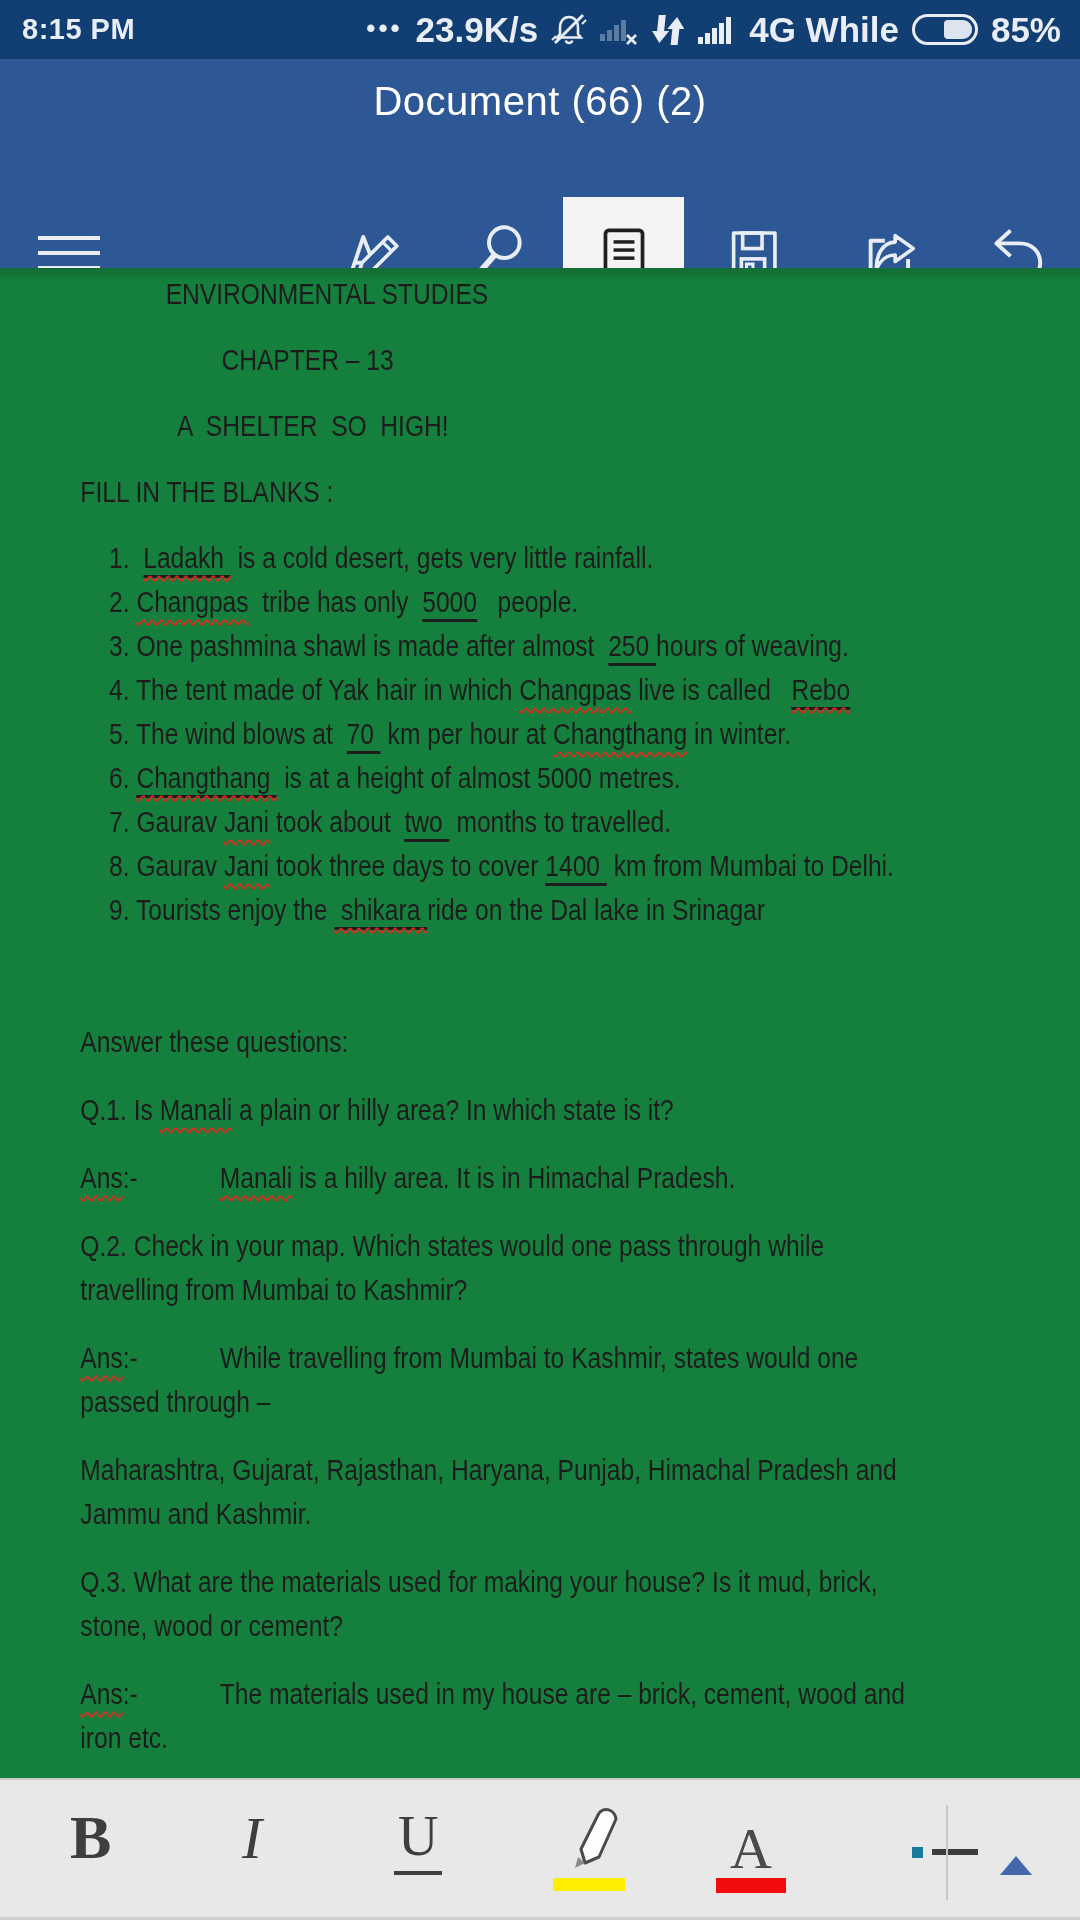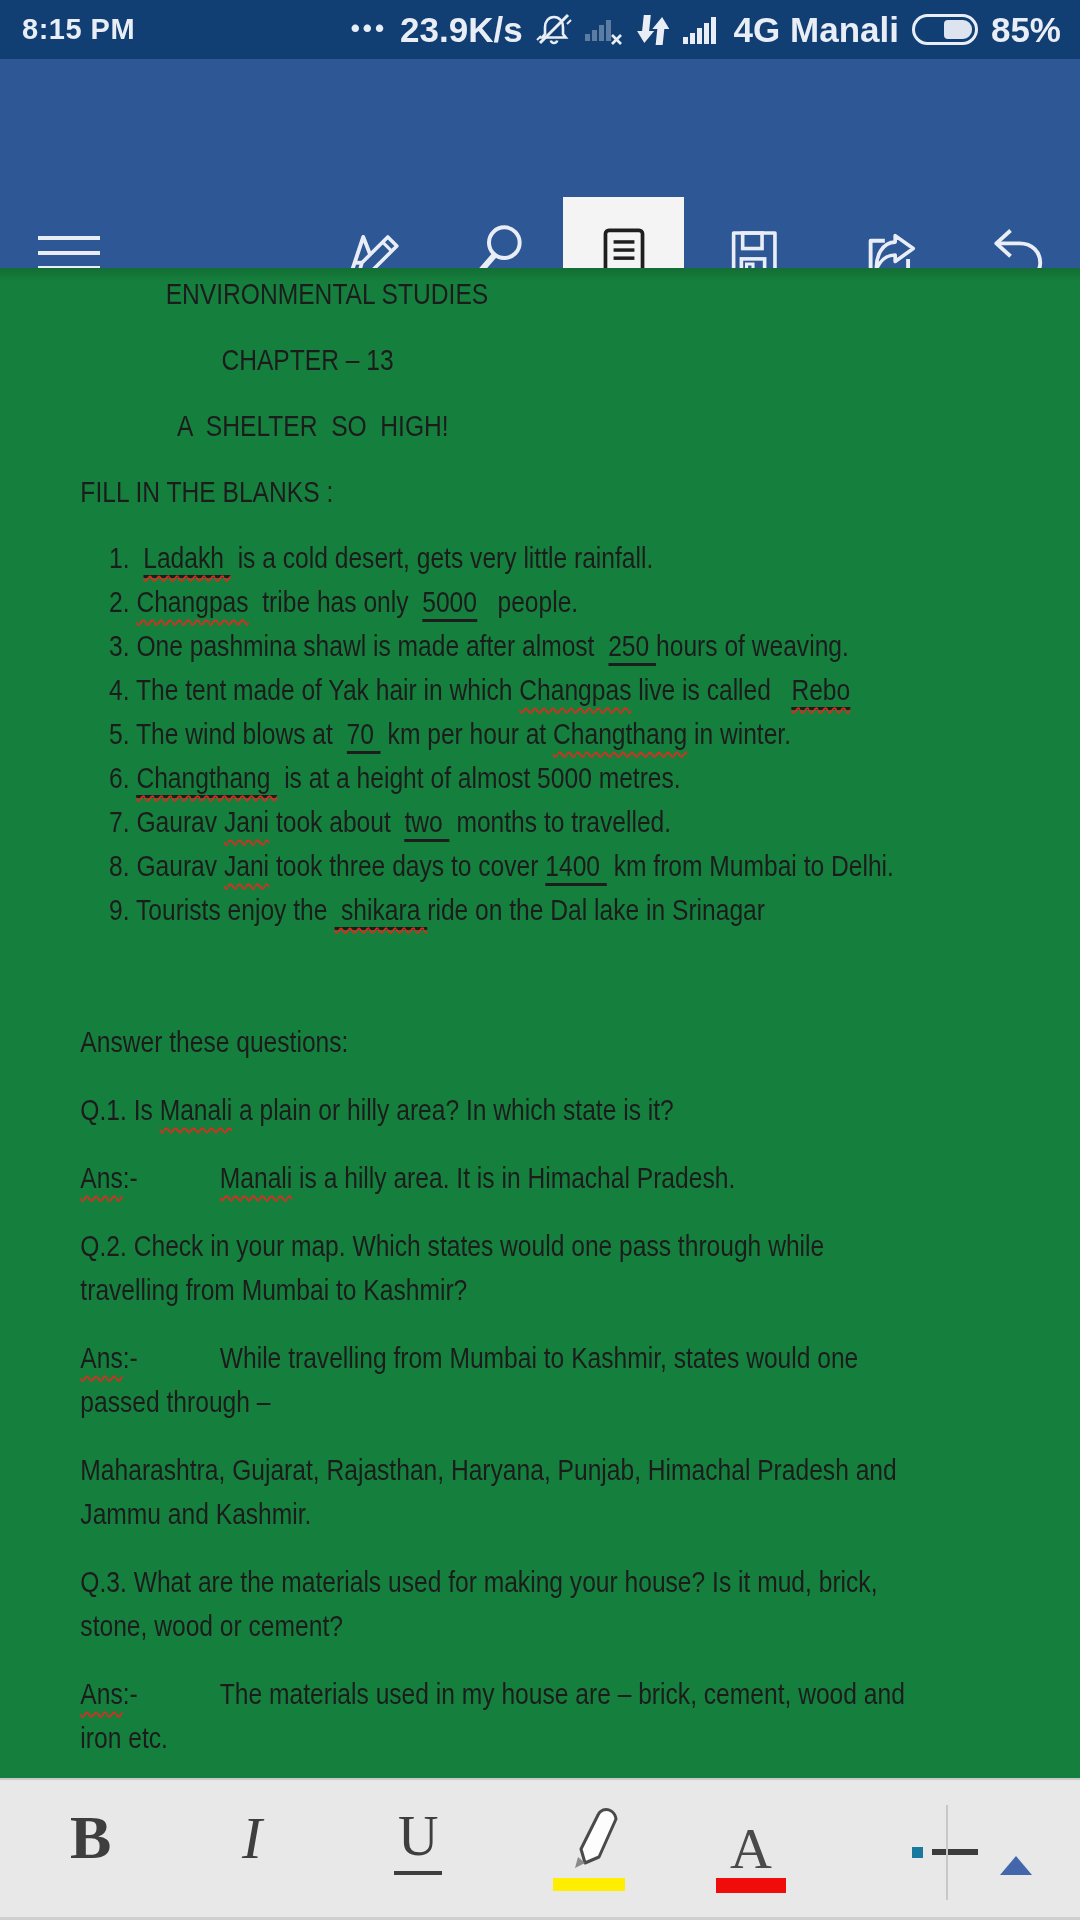--- a/index.html
+++ b/index.html
@@ -108,29 +108,30 @@
       </svg>
       <svg class="sicon" width="38" height="30" viewBox="0 0 38 30">
         <g fill="#e9eef6">
           <rect x="0" y="22" width="5" height="7"></rect>
             <rect x="7" y="18" width="5" height="11"></rect>
           <rect x="14" y="13" width="5" height="16"></rect>
             <rect x="21" y="8" width="5" height="21"></rect>
           <rect x="28" y="2" width="5" height="27"></rect>
         </g>
       </svg>
-      <span class="status-net">4G Manali</span>
+      <span class="status-net">4G While</span>
       <span class="batt">
           <i></i>
         </span>
       <span class="status-batt-pct">85%</span>
     </div>
   </header>
 
   <div class="app-bar">
+    <div class="app-title">Document (66) (2)</div>
 
     <button class="tool hamburger" style="left:38px;top:177px;">
       <span></span>
         <span></span>
         <span></span>
     </button>
 
     <button class="tool tool-box" style="left:338px;top:163px;">
       <svg width="62" height="62" viewBox="0 0 48 48">
         <path d="M8 40 L18 10 L27 33" fill="none" stroke="#e9eef6" stroke-width="3" stroke-linejoin="round"></path>

